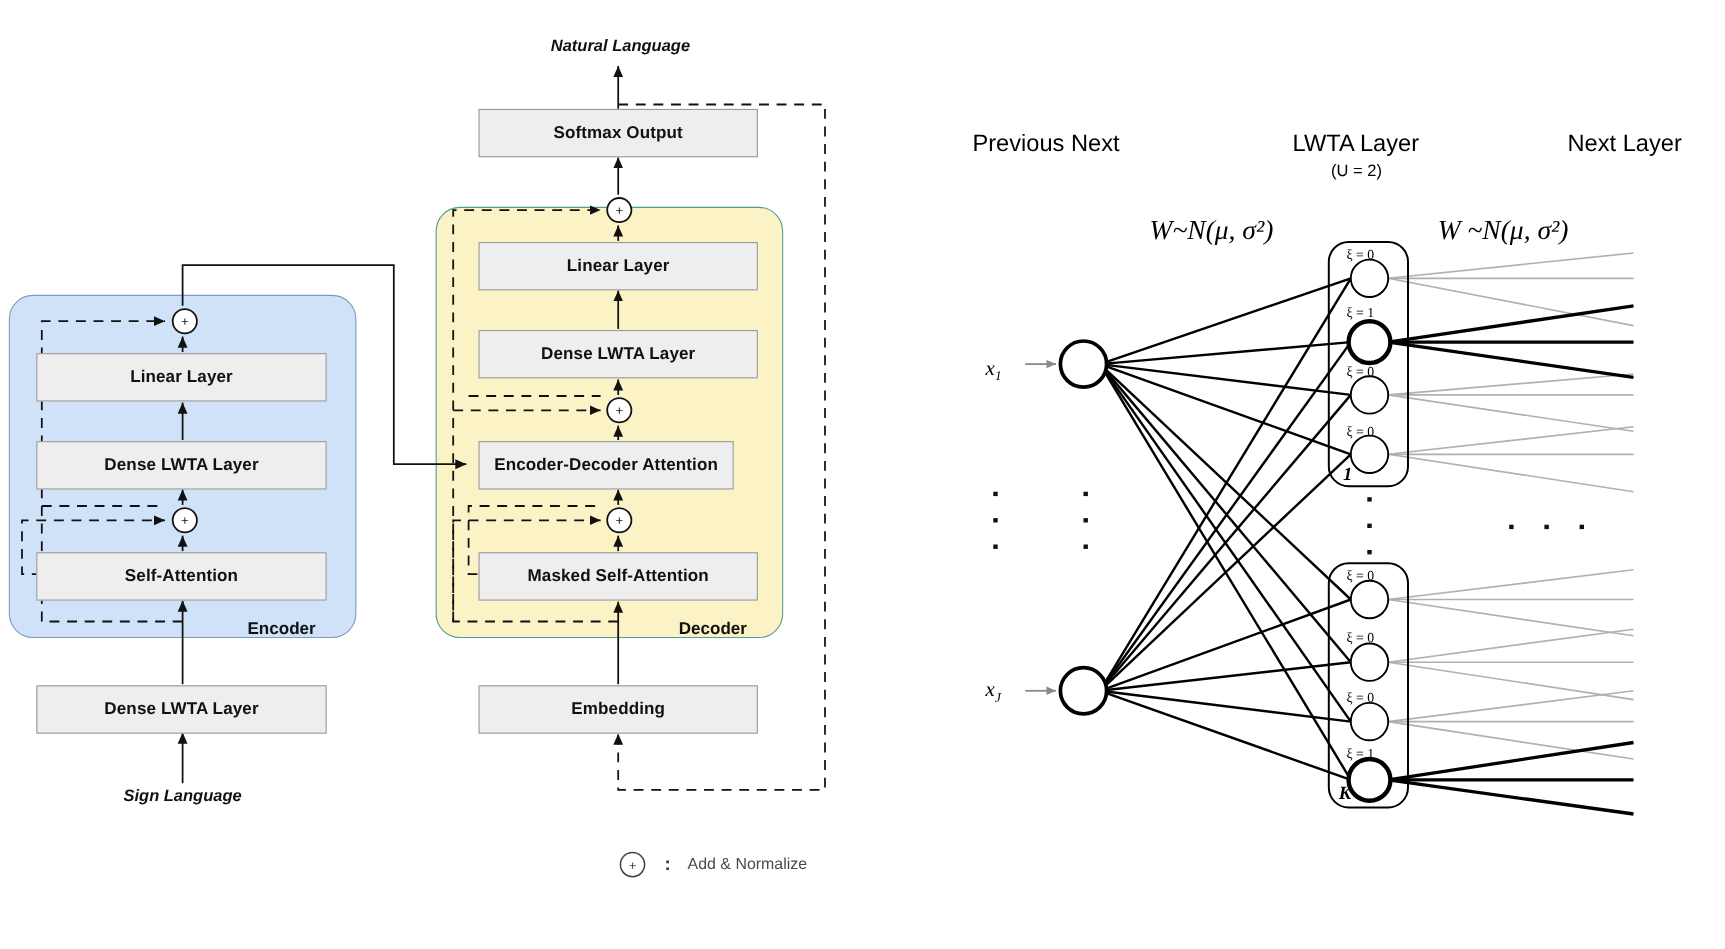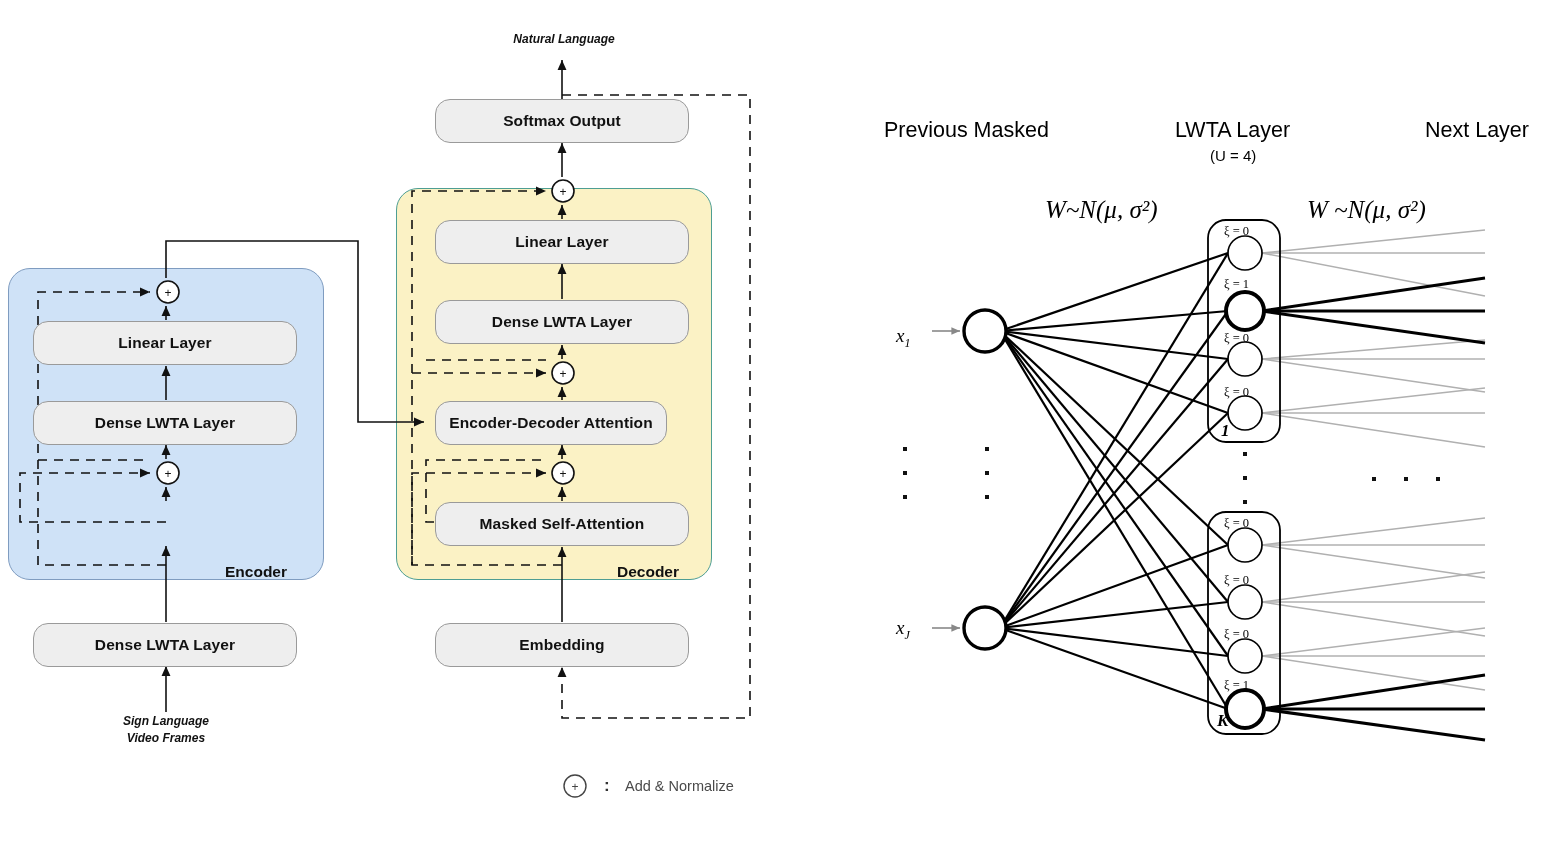--- a/index.html
+++ b/index.html
@@ -2,31 +2,31 @@
 <html><head>
 <meta charset="utf-8">
 <style>
   html,body{margin:0;padding:0;background:#ffffff;}
   body{width:1568px;height:863px;position:relative;overflow:hidden;
        font-family:"Liberation Sans",sans-serif;color:#000;}
   .canvas{position:absolute;inset:0;}
   svg.layer{position:absolute;left:0;top:0;width:1568px;height:863px;overflow:visible;}
   .node-box{
     position:absolute;box-sizing:border-box;
-    background:#eeeeee;border:1px solid #9a9a9a;border-radius:15px;
+    background:#eeeeee;border:1px solid #9a9a9a;border-radius:0;
     display:flex;align-items:center;justify-content:center;
     font-weight:bold;font-size:15.5px;color:#111;letter-spacing:.1px;
   }
   .panel{position:absolute;box-sizing:border-box;border-radius:22px;}
   .panel-enc{background:#cfe2f7;border:1px solid #7f9cc0;}
   .panel-dec{background:#fbf2c5;border:1px solid #4e9e93;}
   .panel-label{
     position:absolute;font-weight:bold;font-size:15.5px;color:#111;
   }
-  .io-label{position:absolute;font-weight:bold;font-style:italic;font-size:12px;
+  .io-label{position:absolute;font-weight:bold;font-style:italic;font-size:15px;
     color:#111;text-align:center;line-height:1.42;}
   .legend-text{position:absolute;font-size:14.5px;color:#4a4a4a;font-family:"Liberation Sans",sans-serif;}
   .legend-colon{position:absolute;font-size:17px;font-weight:bold;color:#333;}
   .rlabel{position:absolute;font-size:21.5px;color:#000;white-space:nowrap;}
   .rsub{position:absolute;font-size:15px;color:#000;white-space:nowrap;}
   .formula{position:absolute;font-family:"Liberation Serif",serif;font-size:25px;
     font-style:italic;color:#000;white-space:nowrap;}
   .xlabel{position:absolute;font-family:"Liberation Serif",serif;font-size:19px;
     font-style:italic;color:#000;white-space:nowrap;}
   .xi{position:absolute;font-family:"Liberation Serif",serif;font-size:12.5px;
@@ -111,49 +111,49 @@
       <text x="563" y="195.5" font-size="12" text-anchor="middle" fill="#111" font-family="'Liberation Sans',sans-serif">+</text>
       <circle cx="563" cy="373" r="11" fill="#fff" stroke="#111" stroke-width="1.6"></circle>
       <text x="563" y="377.5" font-size="12" text-anchor="middle" fill="#111" font-family="'Liberation Sans',sans-serif">+</text>
       <circle cx="563" cy="473" r="11" fill="#fff" stroke="#111" stroke-width="1.6"></circle>
       <text x="563" y="477.5" font-size="12" text-anchor="middle" fill="#111" font-family="'Liberation Sans',sans-serif">+</text>
     </g>
   </svg>
 
   <div class="node-box" style="left:33px;top:321px;width:264px;height:44px;">Linear Layer</div>
   <div class="node-box" style="left:33px;top:401px;width:264px;height:44px;">Dense LWTA Layer</div>
+  <div class="node-box" style="left:33px;top:502px;width:264px;height:44px;">Self-Attention</div>
   <div class="node-box" style="left:33px;top:623px;width:264px;height:44px;">Dense LWTA Layer</div>
 
   <div class="node-box" style="left:435px;top:220px;width:254px;height:44px;">Linear Layer</div>
   <div class="node-box" style="left:435px;top:300px;width:254px;height:44px;">Dense LWTA Layer</div>
   <div class="node-box" style="left:435px;top:401px;width:232px;height:44px;">Encoder-Decoder Attention</div>
   <div class="node-box" style="left:435px;top:502px;width:254px;height:44px;">Masked Self-Attention</div>
   <div class="node-box" style="left:435px;top:623px;width:254px;height:44px;">Embedding</div>
   <div class="node-box" style="left:435px;top:99px;width:254px;height:44px;">Softmax Output</div>
 
   <div class="panel-label" style="left:225px;top:563px;">Encoder</div>
   <div class="panel-label" style="left:617px;top:563px;">Decoder</div>
 
   <div class="io-label" style="left:436px;top:31px;width:256px;">Natural Language</div>
 
   <div class="io-label" style="left:46px;top:713px;width:240px;">
     <div>Sign Language</div>
-    <div>Video Frames</div>
   </div>
 
   <svg class="layer">
     <circle cx="575" cy="786" r="11" fill="#fff" stroke="#444" stroke-width="1.4"></circle>
     <text x="575" y="790.5" font-size="12" text-anchor="middle" fill="#444" font-family="'Liberation Sans',sans-serif">+</text>
   </svg>
   <div class="legend-colon" style="left:604px;top:776px;">:</div>
   <div class="legend-text" style="left:625px;top:778px;">Add &amp; Normalize</div>
 
-  <div class="rlabel" style="left:884px;top:118px;">Previous Masked</div>
+  <div class="rlabel" style="left:884px;top:118px;">Previous Next</div>
   <div class="rlabel" style="left:1175px;top:118px;">LWTA Layer</div>
-  <div class="rsub" style="left:1210px;top:147px;">(U = 4)</div>
+  <div class="rsub" style="left:1210px;top:147px;">(U = 2)</div>
   <div class="rlabel" style="left:1425px;top:118px;">Next Layer</div>
 
   <div class="formula" style="left:1045px;top:196px;">W~N(μ, σ²)</div>
   <div class="formula" style="left:1307px;top:196px;">W ~N(μ, σ²)</div>
 
   <div class="xlabel" style="left:896px;top:325px;">
     <span>x</span><sub style="font-size:12px">1</sub>
   </div>
   <div class="xlabel" style="left:896px;top:617px;">
     <span>x</span><sub style="font-size:12px">J</sub>

